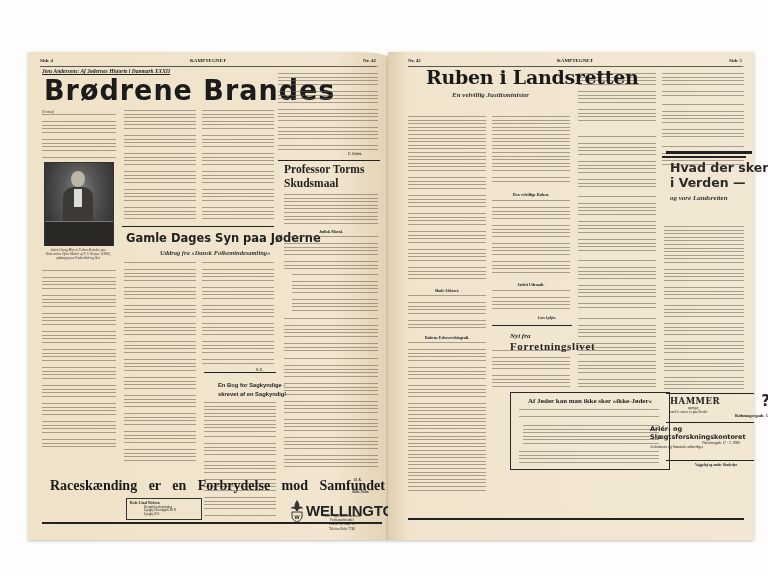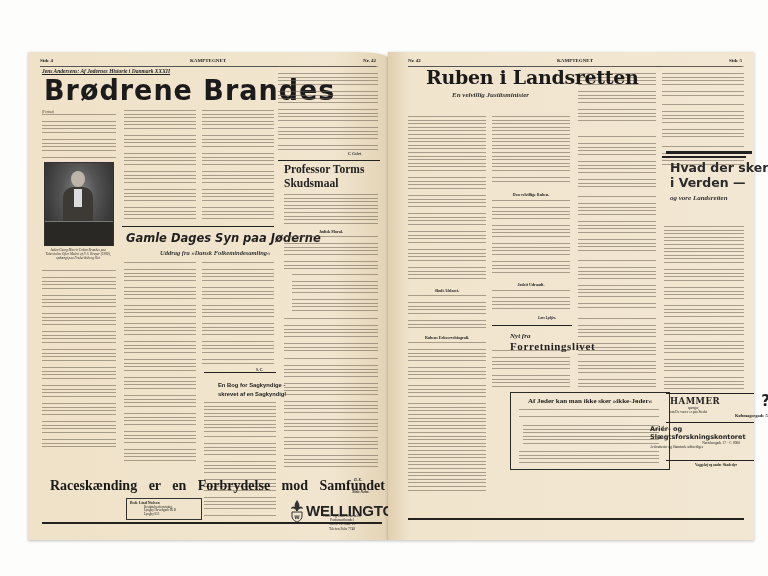--- a/index.html
+++ b/index.html
@@ -13,21 +13,21 @@
   .series{position:absolute;left:14px;top:16px;font-size:5.5px;font-style:italic;font-weight:bold;text-decoration:underline;}
   .h-brandes{position:absolute;left:16px;top:23px;font-family:"DejaVu Sans",sans-serif;font-weight:900;font-size:27px;letter-spacing:1px;color:#1b1b1b;transform:scaleY(1.05);}
   .col{position:absolute;font-size:3.3px;line-height:4px;color:#4a4237;overflow:hidden;text-align:justify;}
   .lines{background-image:repeating-linear-gradient(180deg,#6b6152 0px,#6b6152 0.9px,transparent 0.9px,transparent 3.6px);opacity:.55;}
   .photo{position:absolute;left:16px;top:110px;width:68px;height:82px;background:radial-gradient(ellipse at 50% 35%,#888 0%,#555 35%,#3a3a3a 70%,#2b2b2b 100%);border:1px solid #333;}
   .photo .head{position:absolute;left:26px;top:8px;width:14px;height:16px;border-radius:50%;background:#bcb6a8;}
   .photo .body{position:absolute;left:18px;top:24px;width:30px;height:36px;background:#3d3a36;border-radius:10px 10px 0 0;}
   .photo .shirt{position:absolute;left:29px;top:26px;width:8px;height:18px;background:#ddd;}
   .photo .desk{position:absolute;left:0;top:58px;width:68px;height:24px;background:#2a2825;border-top:1px solid #777;}
   .caption{position:absolute;left:16px;top:196px;width:68px;font-size:3.4px;line-height:4.2px;text-align:center;font-style:italic;color:#333;}
-  .h-gamle{position:absolute;left:98px;top:179px;font-family:"DejaVu Sans",sans-serif;font-weight:900;font-size:11.5px;color:#1f1f1f;font-style:italic;}
+  .h-gamle{position:absolute;left:98px;top:179px;font-family:"DejaVu Sans",sans-serif;font-weight:900;font-size:11.5px;color:#1f1f1f;}
   .sub-gamle{position:absolute;left:132px;top:197px;font-size:6.5px;font-style:italic;font-weight:bold;color:#333;}
   .rule{position:absolute;background:#222;}
   .h-torm{position:absolute;left:256px;top:110px;width:96px;font-weight:bold;font-size:11.5px;line-height:14px;color:#222;}
   .bog{position:absolute;left:190px;top:330px;width:96px;}
   .bog .t1{font-size:5.8px;font-weight:bold;font-family:"Liberation Sans",sans-serif;}
   .bog .t2{font-size:5.8px;font-weight:bold;font-family:"Liberation Sans",sans-serif;margin-top:3px;}
   .adbox{position:absolute;border:1px solid #333;padding:2px 3px;font-size:3.8px;line-height:4.5px;}
   .wellington{position:absolute;left:262px;top:446px;width:94px;height:36px;}
   .wellington .logo{position:absolute;left:0;top:2px;width:14px;height:22px;}
   .wellington .name{position:absolute;left:16px;top:4px;font-family:Liberation Sans, sans-serif;font-weight:bold;font-size:15px;letter-spacing:-.2px;color:#222;}

